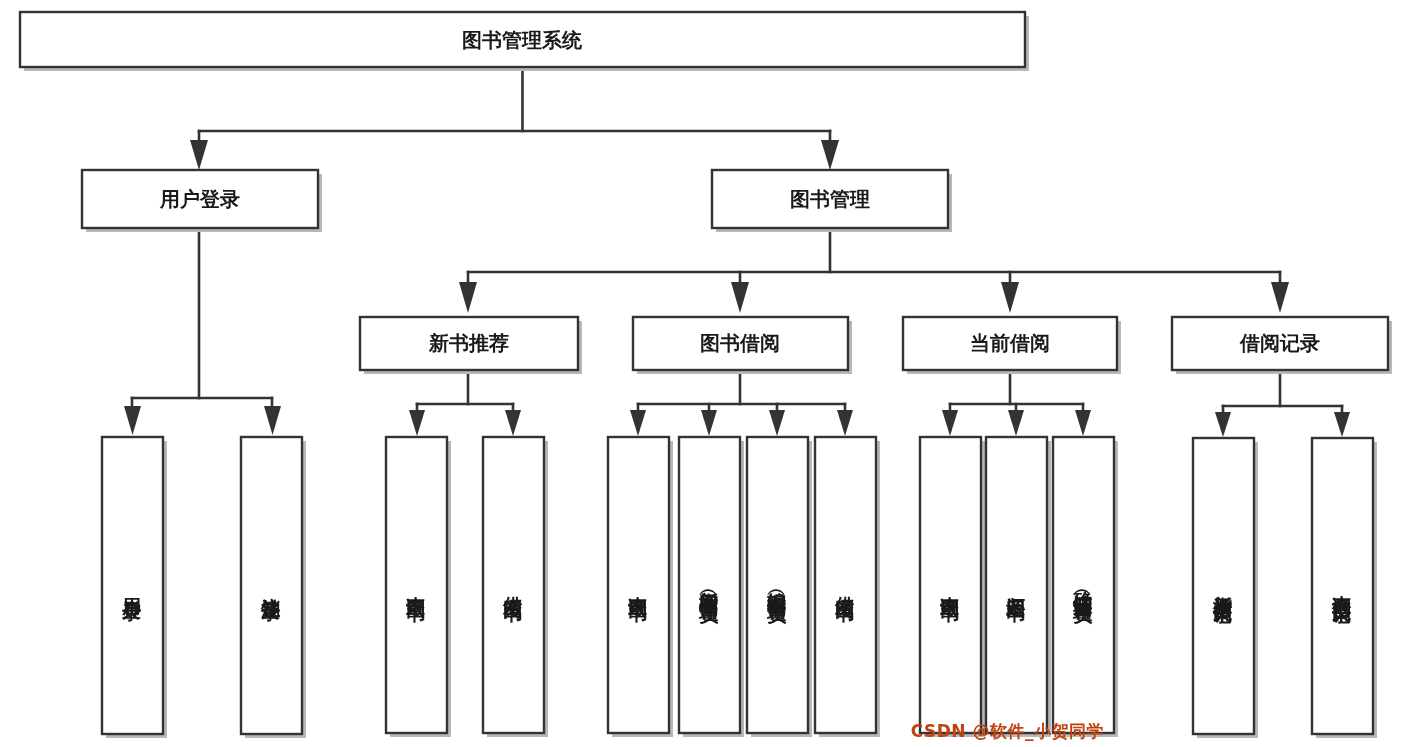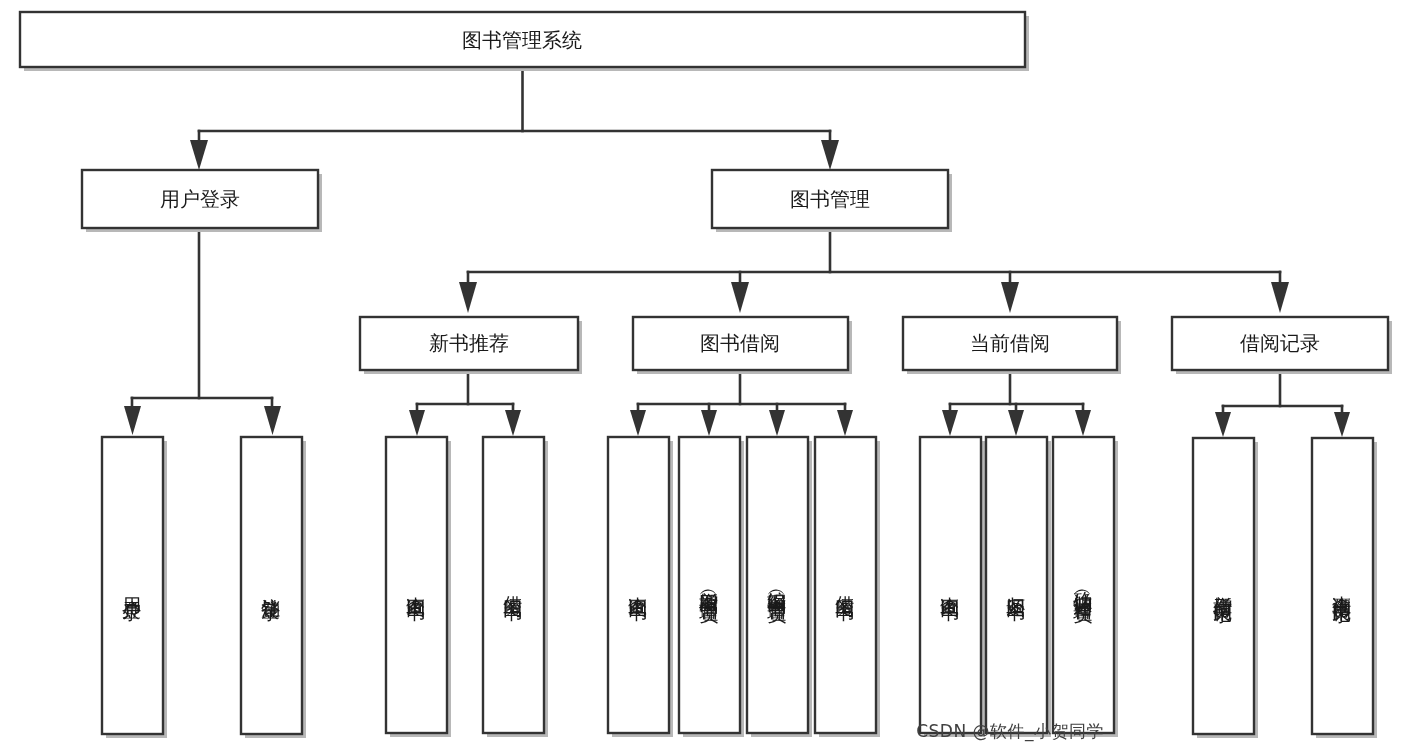--- a/index.html
+++ b/index.html
@@ -10,20 +10,21 @@
   body {
     width: 1405px;
     height: 747px;
     font-family: "DejaVu Sans", "Liberation Sans", sans-serif;
     overflow: hidden;
   }
   #diagram-root {
     position: relative;
     width: 1116px;
     height: 747px;
+    font-weight: bold;
   }
   svg.flowchart {
     display: block;
     width: 1405px;
     height: 747px;
   }
   .node-box {
     fill: #ffffff;
     stroke: #333333;
     stroke-width: 2.4;
@@ -63,21 +64,21 @@
     color: #1a1a1a;
     pointer-events: none;
     white-space: nowrap;
   }
   .watermark {
     position: absolute;
     right: 12px;
     bottom: 4px;
     font-family: "DejaVu Sans", "Liberation Sans", sans-serif;
     font-size: 17px;
-    color: #404040;
+    color: #c2410c;
     letter-spacing: 0.5px;
     white-space: nowrap;
   }
 </style>
 </head>
 <body>
 
 <div id="diagram-root">
 
   <svg class="flowchart" viewBox="0 0 1405 747" xmlns="http://www.w3.org/2000/svg">

